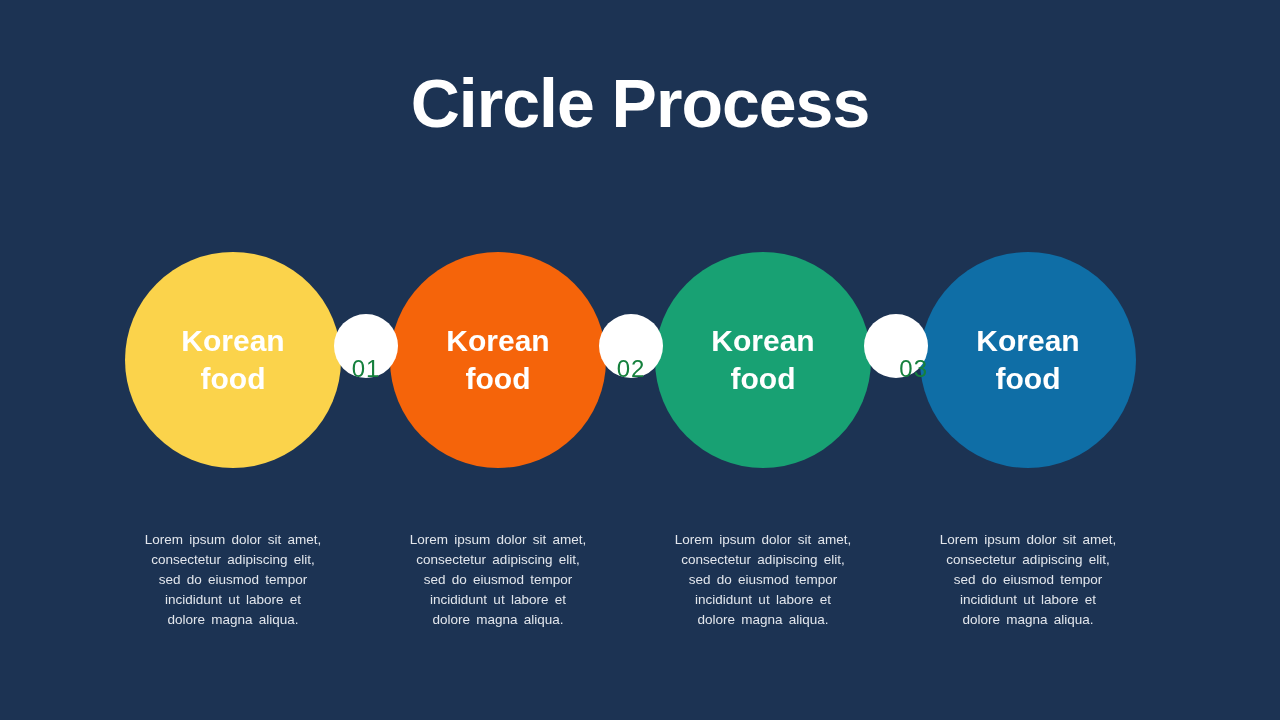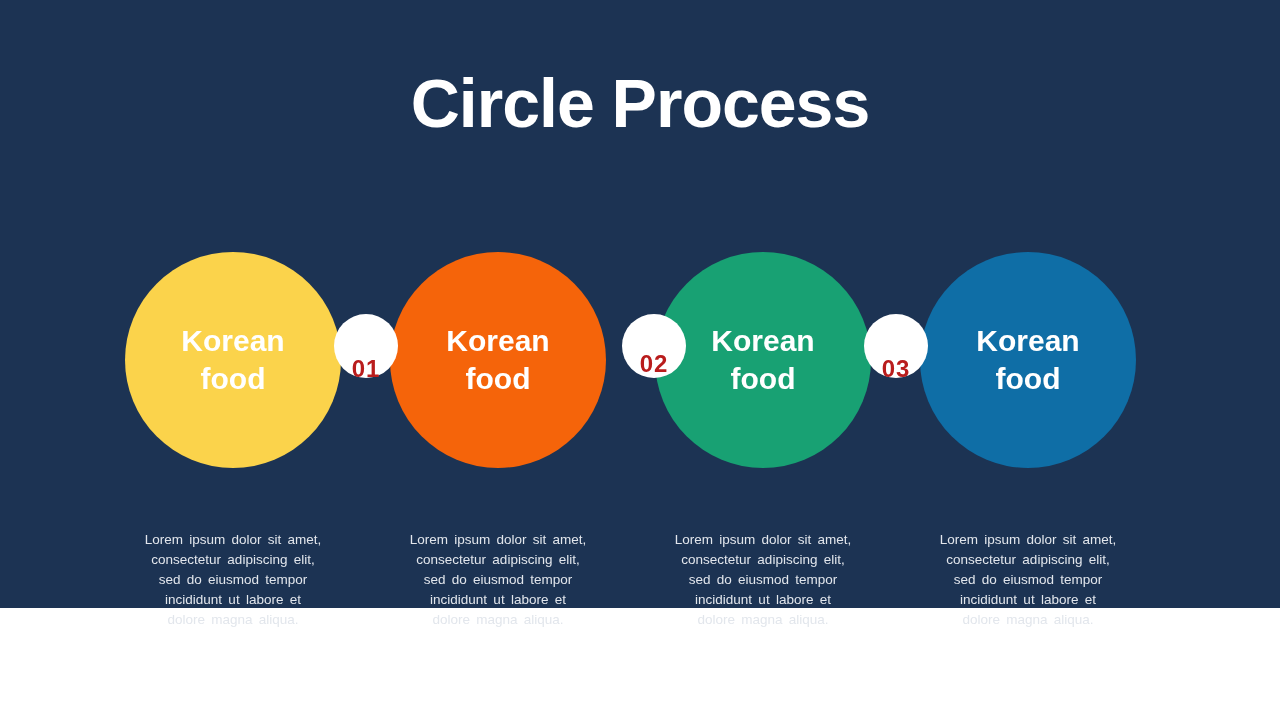--- a/index.html
+++ b/index.html
@@ -6,21 +6,21 @@
   html, body { width: 1280px; height: 720px; }
   body {
     font-family: "Liberation Sans", sans-serif;
     position: relative;
     overflow: hidden;
   }
   .slide {
     position: absolute;
     inset: 0;
     width: 1280px;
-    height: 608px;
+    height: 720px;
   }
   .slide-title {
     position: absolute;
     top: 64px;
     left: 0;
     width: 1280px;
     text-align: center;
     font-size: 68px;
     font-weight: 900;
     letter-spacing: -1px;
@@ -54,27 +54,27 @@
     width: 64px;
     height: 64px;
     border-radius: 50%;
     background: #ffffff;
     display: flex;
     align-items: center;
     justify-content: center;
     z-index: 2;
   }
   .connector-badge.pos-0 { left: 334px; }
-  .connector-badge.pos-1 { left: 622px; align-items: flex-end; }
-  .connector-badge.pos-2 { left: 864px; }
+  .connector-badge.pos-1 { left: 599px; }
+  .connector-badge.pos-2 { left: 864px; justify-content: flex-end; }
   .connector-number {
     font-size: 24px;
-    font-weight: 700;
+    font-weight: 400;
     letter-spacing: 1px;
-    color: #b91c1c;
+    color: #15803d;
     margin-top: 45px;
   }
   .step-description {
     position: absolute;
     top: 494px;
     width: 212px;
     text-align: center;
     white-space: pre-line;
     font-size: 13.5px;
     line-height: 20px;

